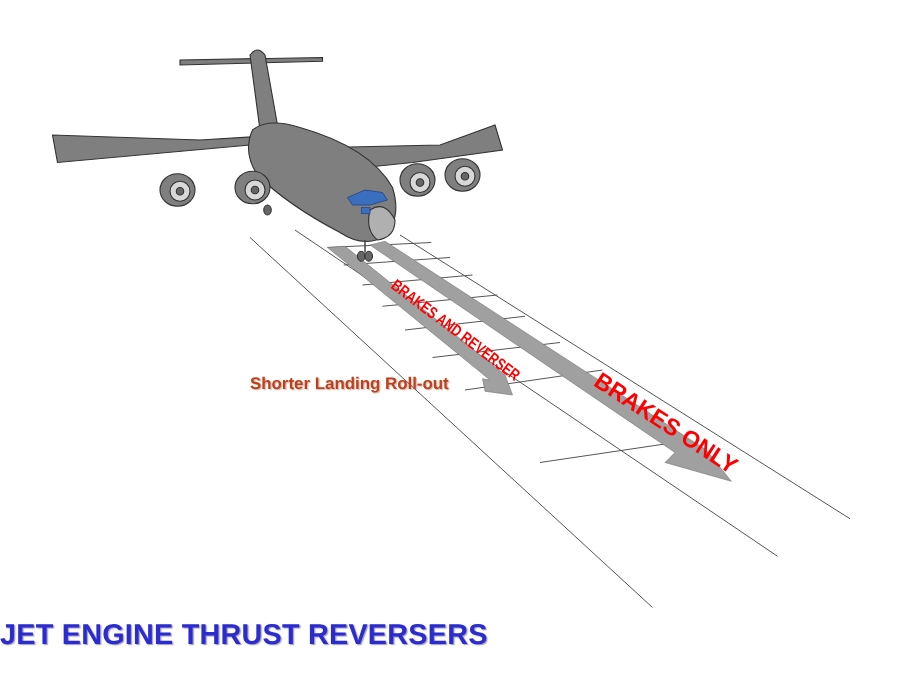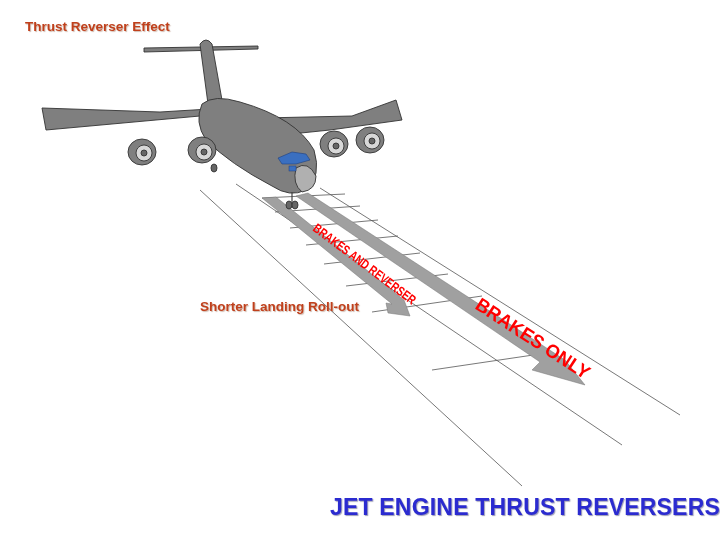--- a/index.html
+++ b/index.html
@@ -13,21 +13,21 @@
       white-space: nowrap;
     }
     .label-rollout {
       position: absolute; left: 200px; top: 299px;
       font-weight: bold; font-size: 13.5px; color: #c0401c;
       text-shadow: 1px 1px 1px rgba(120,60,30,0.35);
       white-space: nowrap;
       text-align: right;
     }
     .title-bottom {
-      position: absolute; left: 0; width: 720px; top: 494px; text-align: right;
+      position: absolute; left: 0; width: 720px; top: 494px; text-align: left;
       font-weight: bold; font-size: 23px; color: #2b2bd0;
       text-shadow: 1px 1px 1px rgba(30,30,90,0.45);
       letter-spacing: 0.2px; white-space: nowrap;
     }
     .arrow-text {
       font-family: "Liberation Sans", sans-serif; font-weight: bold; fill: #ff0000;
     }
   </style>
 </head>
 <body>
@@ -99,17 +99,16 @@
       <path d="M278,158 L292,152 L306,154 L310,160 L296,164 L282,164 Z" fill="#3a6fc0" stroke="#1f3f80" stroke-width="0.6"></path>
       <rect x="289" y="166" width="7" height="5" fill="#3a6fc0" stroke="#1f3f80" stroke-width="0.5"></rect>
 
       <line x1="292" y1="192" x2="292" y2="202" stroke="#444" stroke-width="1.2"></line>
       <ellipse cx="289" cy="205" rx="3" ry="4" fill="#666"></ellipse>
       <ellipse cx="295" cy="205" rx="3" ry="4" fill="#666"></ellipse>
       <ellipse cx="214" cy="168" rx="3" ry="4" fill="#666"></ellipse>
     </g>
   </svg>
 
-  <div class="label-top">Thrust Reverser Effect</div>
   <div class="label-rollout">Shorter Landing Roll-out</div>
   <div class="title-bottom">JET ENGINE THRUST REVERSERS</div>
 
 </div>
 
 </body></html>

